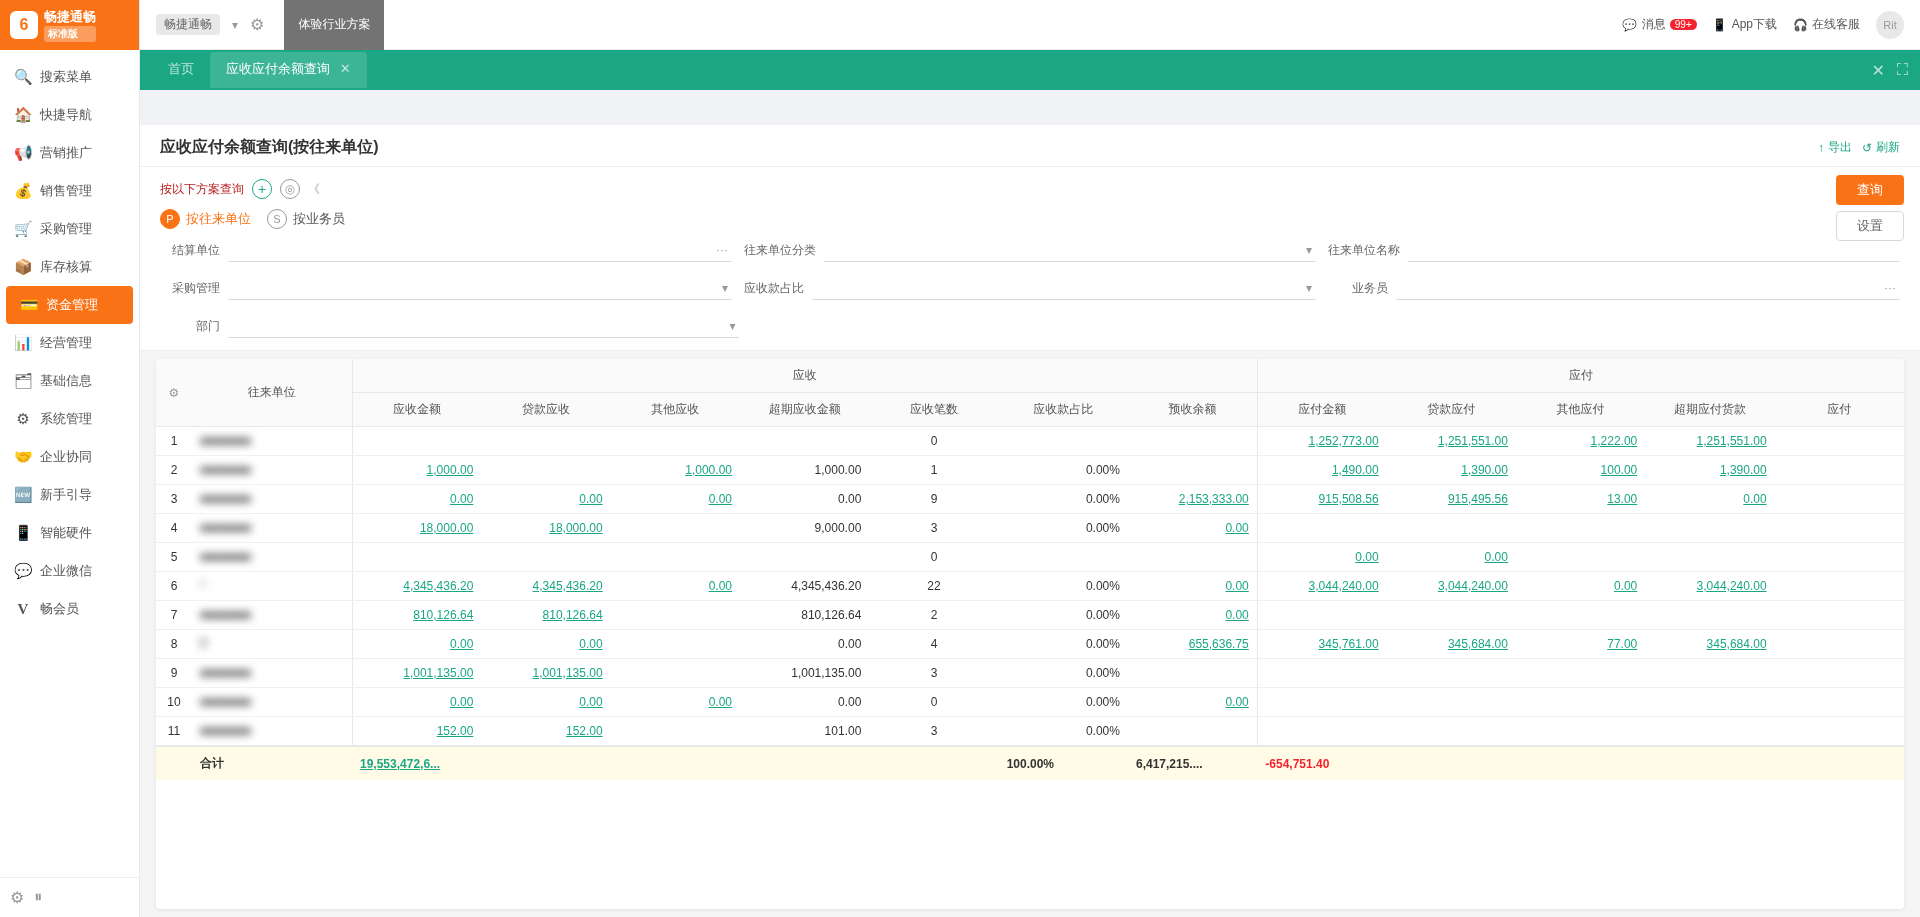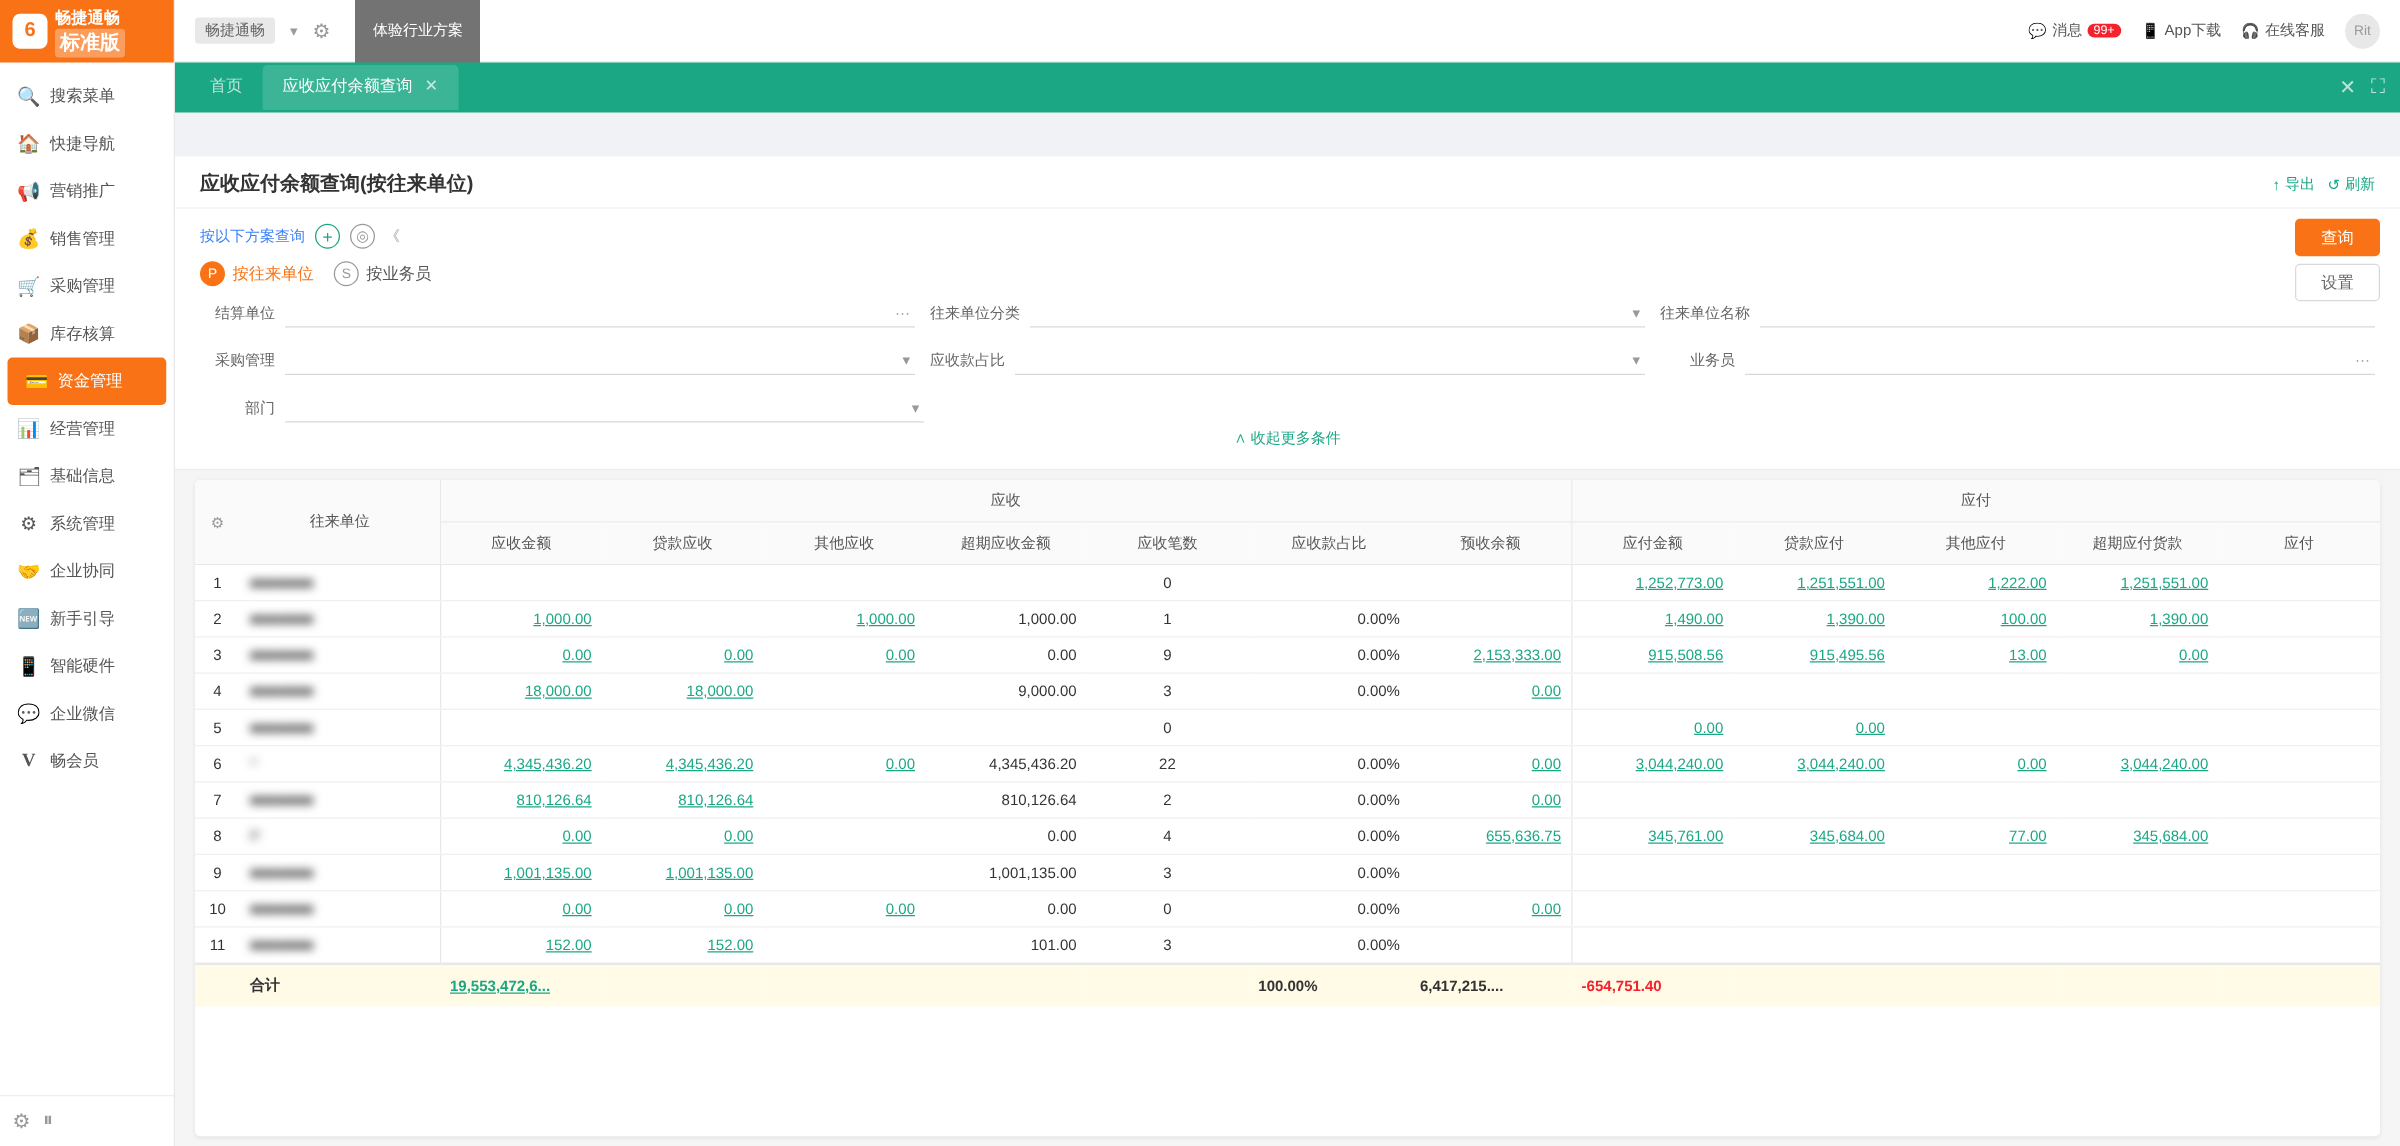--- a/index.html
+++ b/index.html
@@ -2,21 +2,21 @@
 <html><head>
   <meta charset="utf-8">
   <style>
     * { box-sizing: border-box; margin: 0; padding: 0; }
     body { font-family: 'Microsoft YaHei', Arial, sans-serif; font-size: 12px; background: #f0f2f5; color: #333; display: flex; height: 917px; overflow: hidden; }
 
     
     .sidebar { width: 140px; background: #fff; display: flex; flex-direction: column; border-right: 1px solid #e8e8e8; flex-shrink: 0; }
     .sidebar-logo { background: #f97316; height: 50px; display: flex; align-items: center; padding: 0 10px; color: #fff; font-size: 14px; font-weight: bold; gap: 6px; }
     .sidebar-logo-icon { width: 28px; height: 28px; background: #fff; border-radius: 6px; display: flex; align-items: center; justify-content: center; color: #f97316; font-size: 16px; font-weight: bold; }
-    .sidebar-badge { font-size: 16px; color: #fff; background: rgba(255,255,255,0.3); padding: 1px 4px; border-radius: 3px; }
+    .sidebar-badge { font-size: 10px; color: #fff; background: rgba(255,255,255,0.3); padding: 1px 4px; border-radius: 3px; }
     .sidebar-menu { flex: 1; overflow-y: auto; padding: 8px 0; }
     .sidebar-item { display: flex; align-items: center; padding: 10px 14px; cursor: pointer; gap: 8px; color: #555; font-size: 13px; }
     .sidebar-item.active { background: #f97316; color: #fff; border-radius: 4px; margin: 0 6px; }
     .sidebar-item-icon { font-size: 15px; width: 18px; text-align: center; }
     .sidebar-bottom { padding: 10px; display: flex; gap: 10px; border-top: 1px solid #eee; }
     .sidebar-bottom-icon { color: #999; cursor: pointer; font-size: 16px; }
 
     
     .main { flex: 1; display: flex; flex-direction: column; overflow: hidden; }
 
@@ -43,21 +43,21 @@
 
     
     .page-header { background: #fff; padding: 12px 20px 8px; display: flex; align-items: center; justify-content: space-between; border-bottom: 1px solid #eee; }
     .page-title { font-size: 16px; font-weight: bold; color: #333; }
     .page-actions { display: flex; gap: 10px; }
     .page-action-btn { display: flex; align-items: center; gap: 4px; color: #1ba784; font-size: 12px; cursor: pointer; }
 
     
     .filter-section { background: #fff; padding: 12px 20px; border-bottom: 1px solid #eee; }
     .filter-top { display: flex; align-items: center; gap: 8px; margin-bottom: 10px; }
-    .filter-label { color: #3b82f6; font-size: 12px; }
+    .filter-label { color: #b91c1c; font-size: 12px; }
     .filter-add-btn { width: 20px; height: 20px; border: 1px solid #1ba784; border-radius: 50%; color: #1ba784; display: flex; align-items: center; justify-content: center; cursor: pointer; font-size: 14px; }
     .filter-target-btn { width: 20px; height: 20px; border: 1px solid #999; border-radius: 50%; color: #999; display: flex; align-items: center; justify-content: center; cursor: pointer; font-size: 12px; }
     .filter-collapse { color: #999; cursor: pointer; }
     .filter-options { display: flex; gap: 16px; margin-bottom: 10px; }
     .filter-option { display: flex; align-items: center; gap: 6px; cursor: pointer; color: #f97316; font-size: 13px; }
     .filter-option-icon { width: 20px; height: 20px; border-radius: 50%; display: flex; align-items: center; justify-content: center; font-size: 11px; border: 1px solid #f97316; }
     .filter-rows { display: flex; flex-direction: column; gap: 15px; }
     .filter-row { display: flex; align-items: center; gap: 12px; }
     .filter-field { flex: 1; display: flex; align-items: center; gap: 8px; }
     .filter-field-label { color: #666; font-size: 12px; min-width: 60px; text-align: right; }
@@ -287,24 +287,20 @@
 
         <div class="filter-row">
           <div class="filter-field" style="flex:0.333;">
             <span class="filter-field-label">部门</span>
             <div class="filter-select">
               <span></span>
                 <span class="filter-arrow">▾</span>
             </div>
           </div>
         </div>
-      </div>
-      <div class="filter-collapse-bar">
-        <span>∧</span>
-        <span>收起更多条件</span>
       </div>
 
       <div style="position:absolute;right:16px;top:8px;display:flex;flex-direction:column;gap:6px;">
         <button class="btn-primary">查询</button>
         <button class="btn-default">设置</button>
       </div>
     </div>
 
     <div class="table-section">
       <table>

